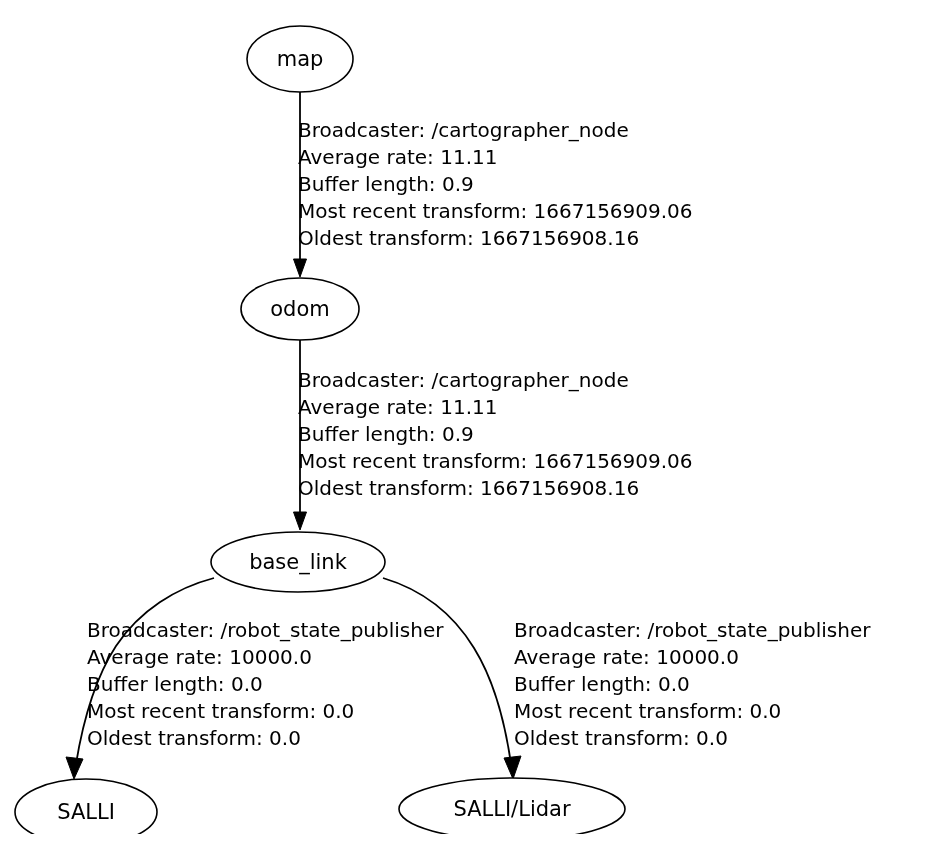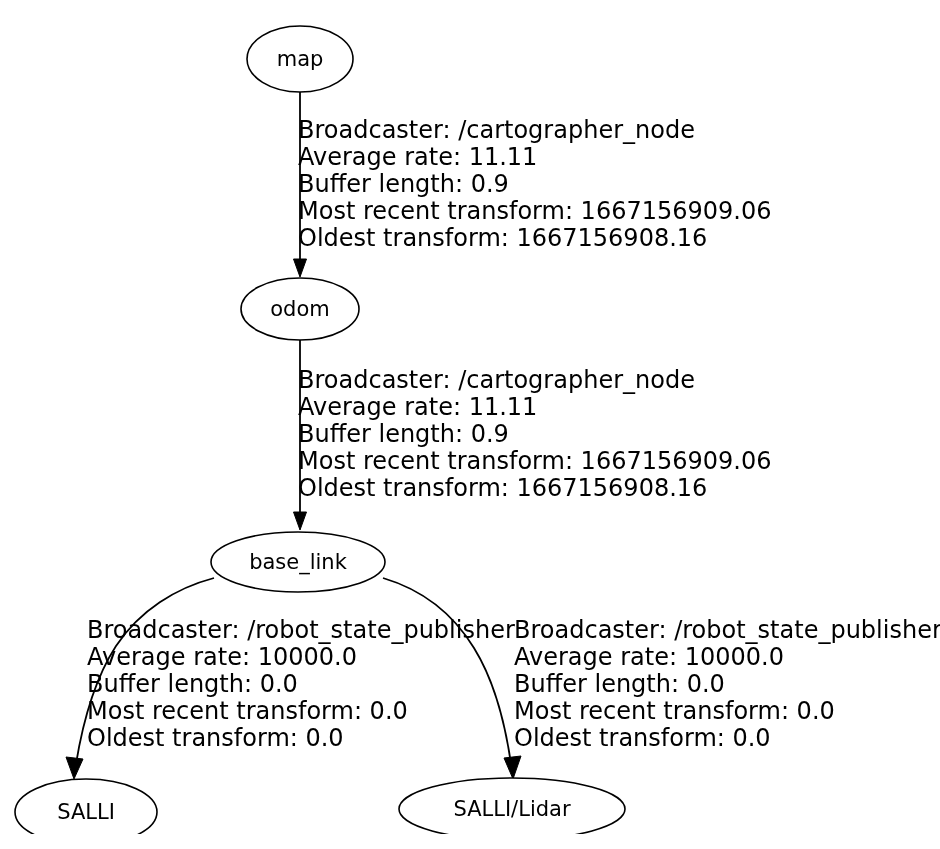--- a/index.html
+++ b/index.html
@@ -42,21 +42,21 @@
   .node-label {
     font-family: "DejaVu Sans", sans-serif;
     font-size: 21px;
     fill: #000000;
     text-anchor: middle;
     dominant-baseline: middle;
   }
   .edge-label {
     position: absolute;
     font-family: "DejaVu Sans", sans-serif;
-    font-size: 24px;
+    font-size: 20px;
     line-height: 27px;
     color: #000000;
     white-space: nowrap;
   }
   .edge-label div {
     white-space: nowrap;
   }
 </style>
 </head>
 <body>

